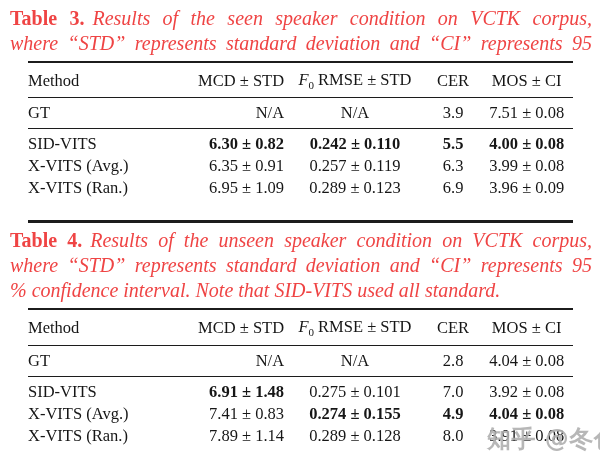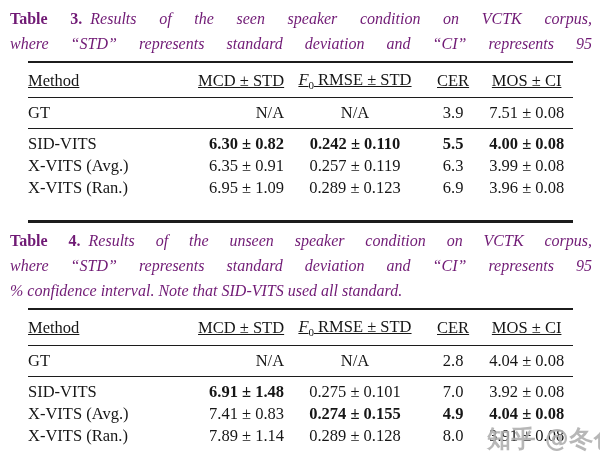--- a/index.html
+++ b/index.html
@@ -8,23 +8,23 @@
     background: #ffffff;
     font-family: "Liberation Serif", "DejaVu Serif", serif;
     color: #141414;
     overflow: hidden;
   }
   .page { position: relative; width: 600px; height: 454px; }
 
   
   .caption {
     margin: 6px 8px 0 10px;
-    font-size: 16px;
+    font-size: 20px;
     line-height: 25px;
-    color: #701a75;
+    color: #ef4444;
   }
   .caption.second { margin-top: 5px; }
   .cap-line {
     font-style: italic;
     text-align: justify;
     text-align-last: justify;
     white-space: nowrap;
   }
   .cap-line.justify-off { text-align-last: left; white-space: normal; }
   .cap-label { font-style: normal; font-weight: bold; padding-right: 8px; }
@@ -37,21 +37,20 @@
     font-size: 16.5px;
     color: #161616;
     border-top: 2px solid #1c1c1c;
     border-bottom: 3px solid #1c1c1c;
   }
   table.results thead tr { border-bottom: 1.5px solid #1c1c1c; }
   table.results tr.gt-row { border-bottom: 1.5px solid #1c1c1c; }
   table.results th {
     font-weight: normal;
     padding: 7px 0 6px 0;
-    text-decoration: underline;
   }
   table.results td { padding: 1px 0; }
   table.results tr.gt-row td { padding: 5px 0; }
   table.results tr.first-data td { padding-top: 5px; }
   table.results tr.last-data td { padding-bottom: 22px; }
   .col-method { width: 26%; text-align: left; }
   th.col-method, td.col-method { padding-left: 10px; }
   .col-mcd { width: 21%; text-align: right; }
   .col-f0  { width: 26%; text-align: center; }
   .col-cer { width: 10%; text-align: center; }
@@ -115,21 +114,21 @@
         <td class="col-mcd">6.35 ± 0.91</td>
         <td class="col-f0">0.257 ± 0.119</td>
         <td class="col-cer">6.3</td>
         <td class="col-mos">3.99 ± 0.08</td>
       </tr>
       <tr class="last-data">
         <td class="col-method">X-VITS (Ran.)</td>
         <td class="col-mcd">6.95 ± 1.09</td>
         <td class="col-f0">0.289 ± 0.123</td>
         <td class="col-cer">6.9</td>
-        <td class="col-mos">3.96 ± 0.08</td>
+        <td class="col-mos">3.96 ± 0.09</td>
       </tr>
     </tbody>
   </table>
 
   <div class="caption second">
     <div class="cap-line"><span class="cap-label">Table 4.</span><span>Results of the unseen speaker condition on VCTK corpus,</span></div>
     <div class="cap-line">where “STD” represents standard deviation and “CI” represents 95</div>
     <div class="cap-line justify-off">% confidence interval. Note that SID-VITS used all standard.</div>
   </div>
 

